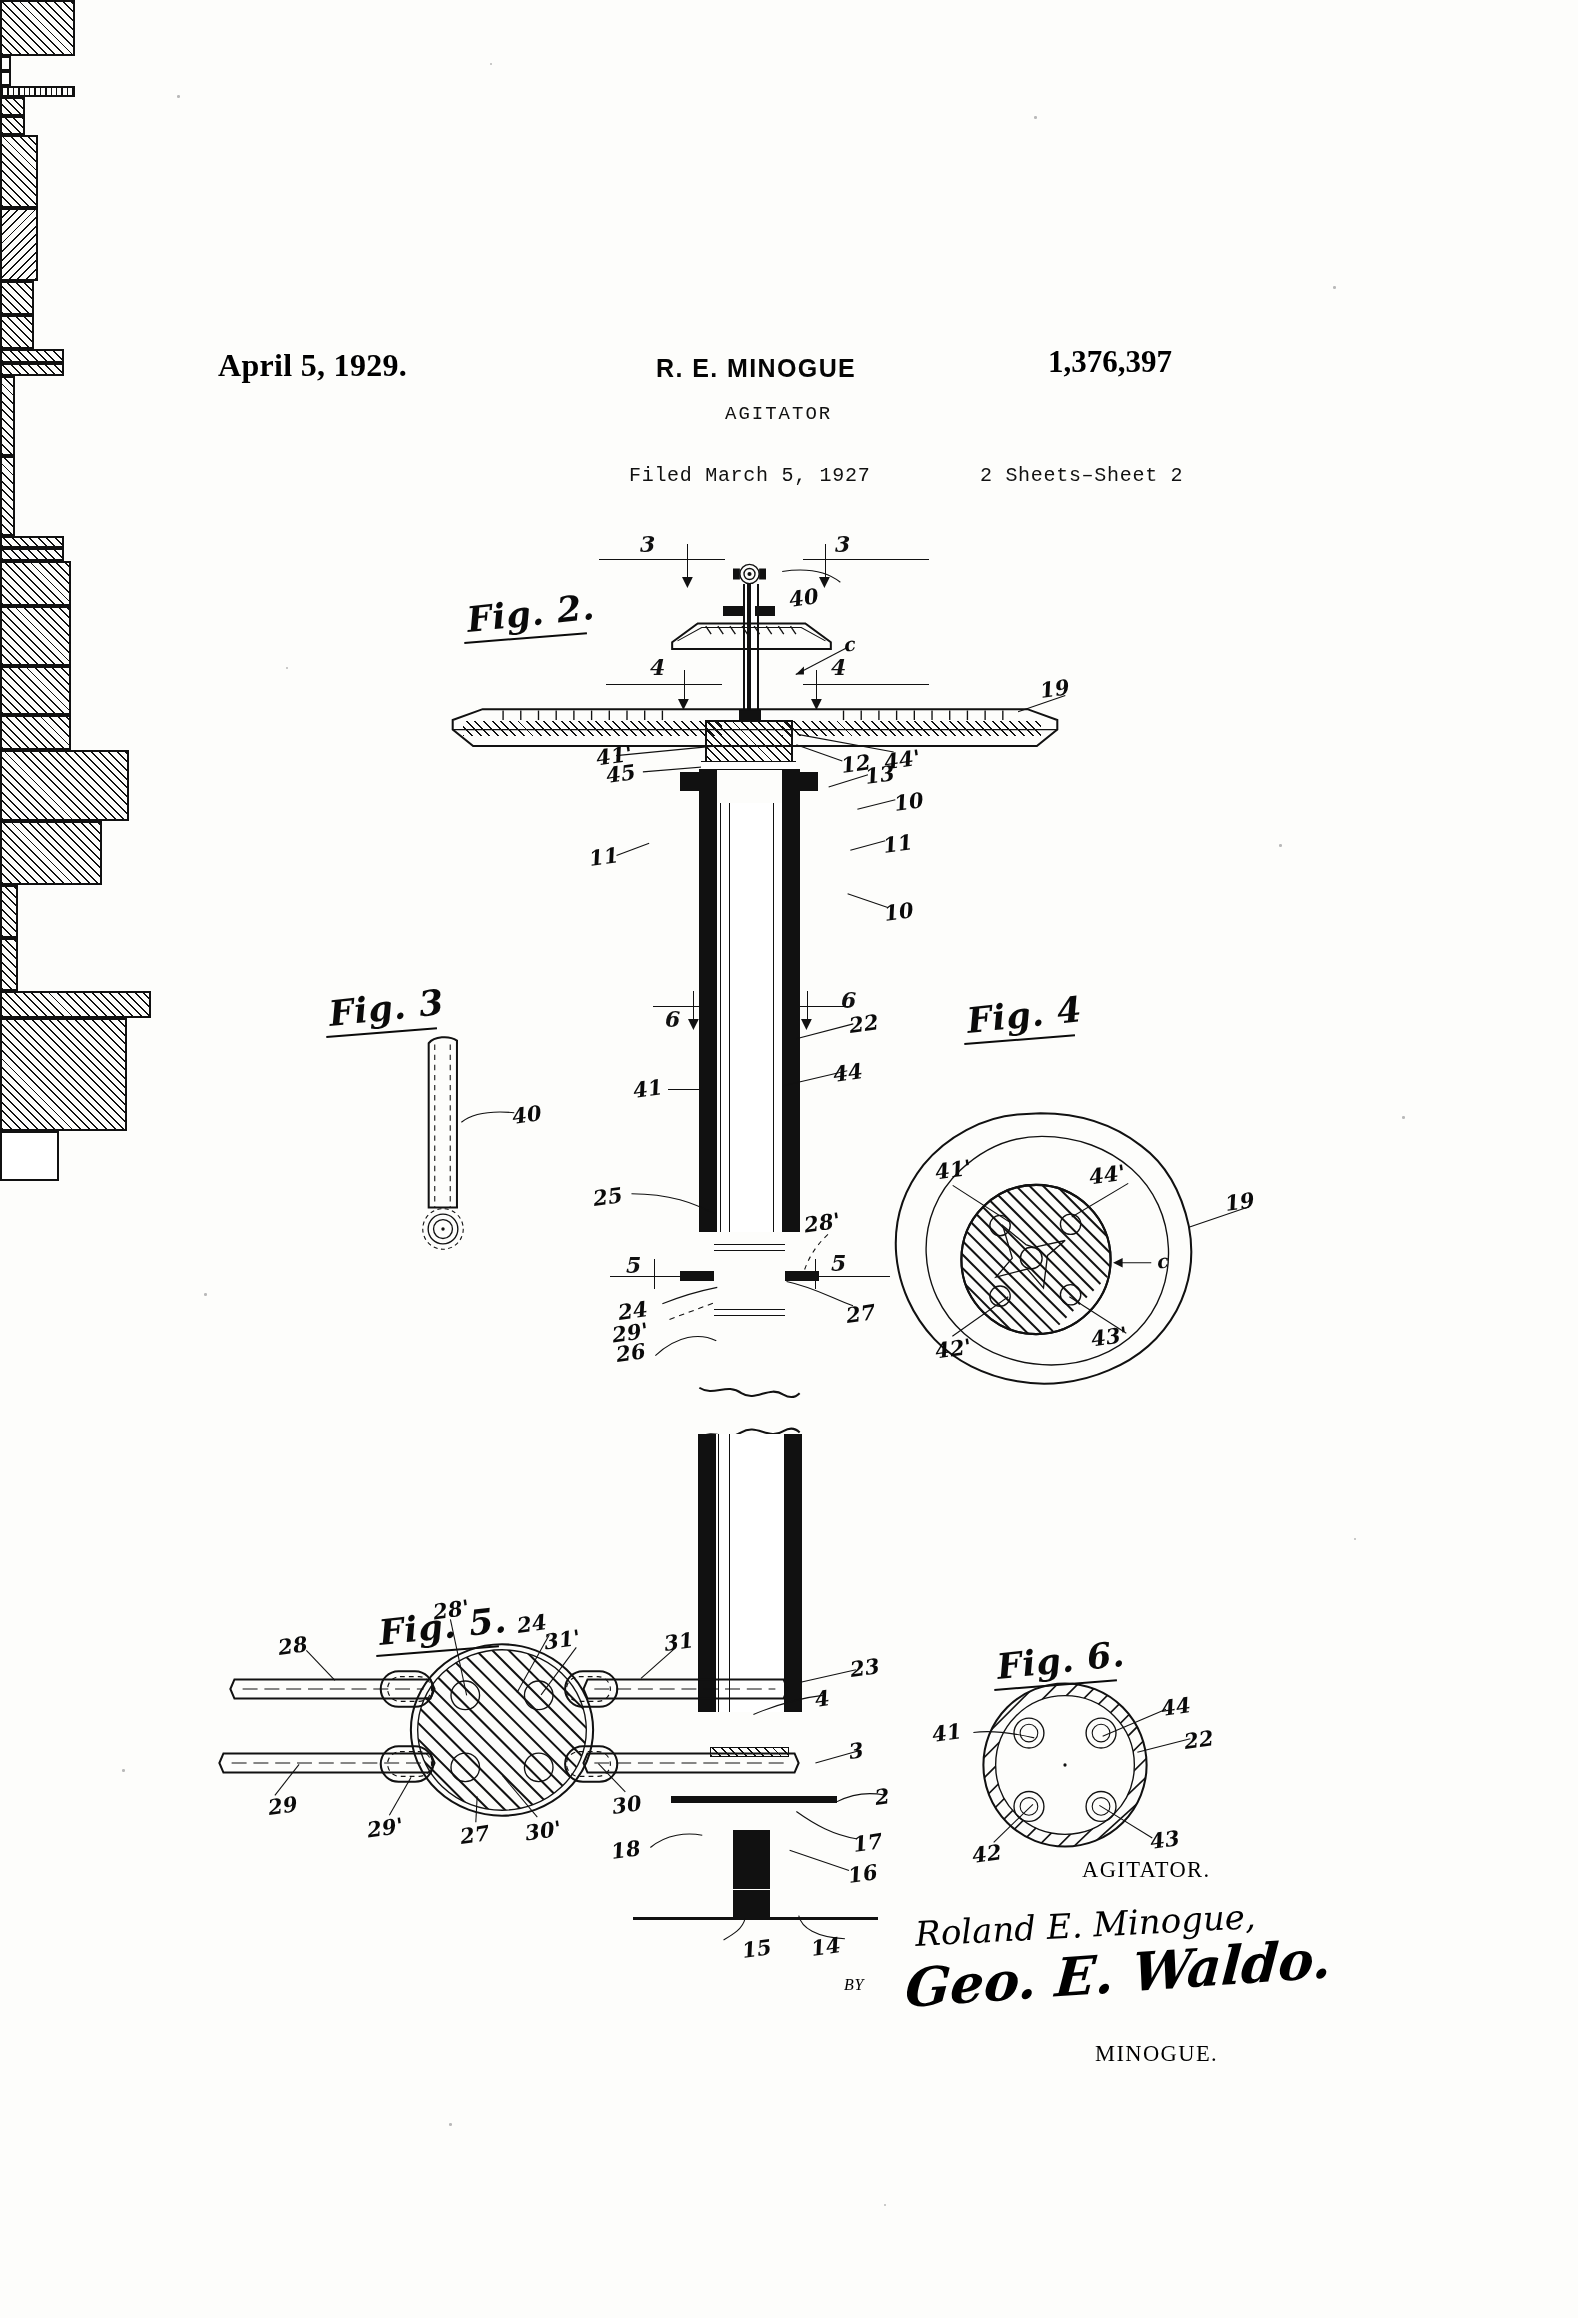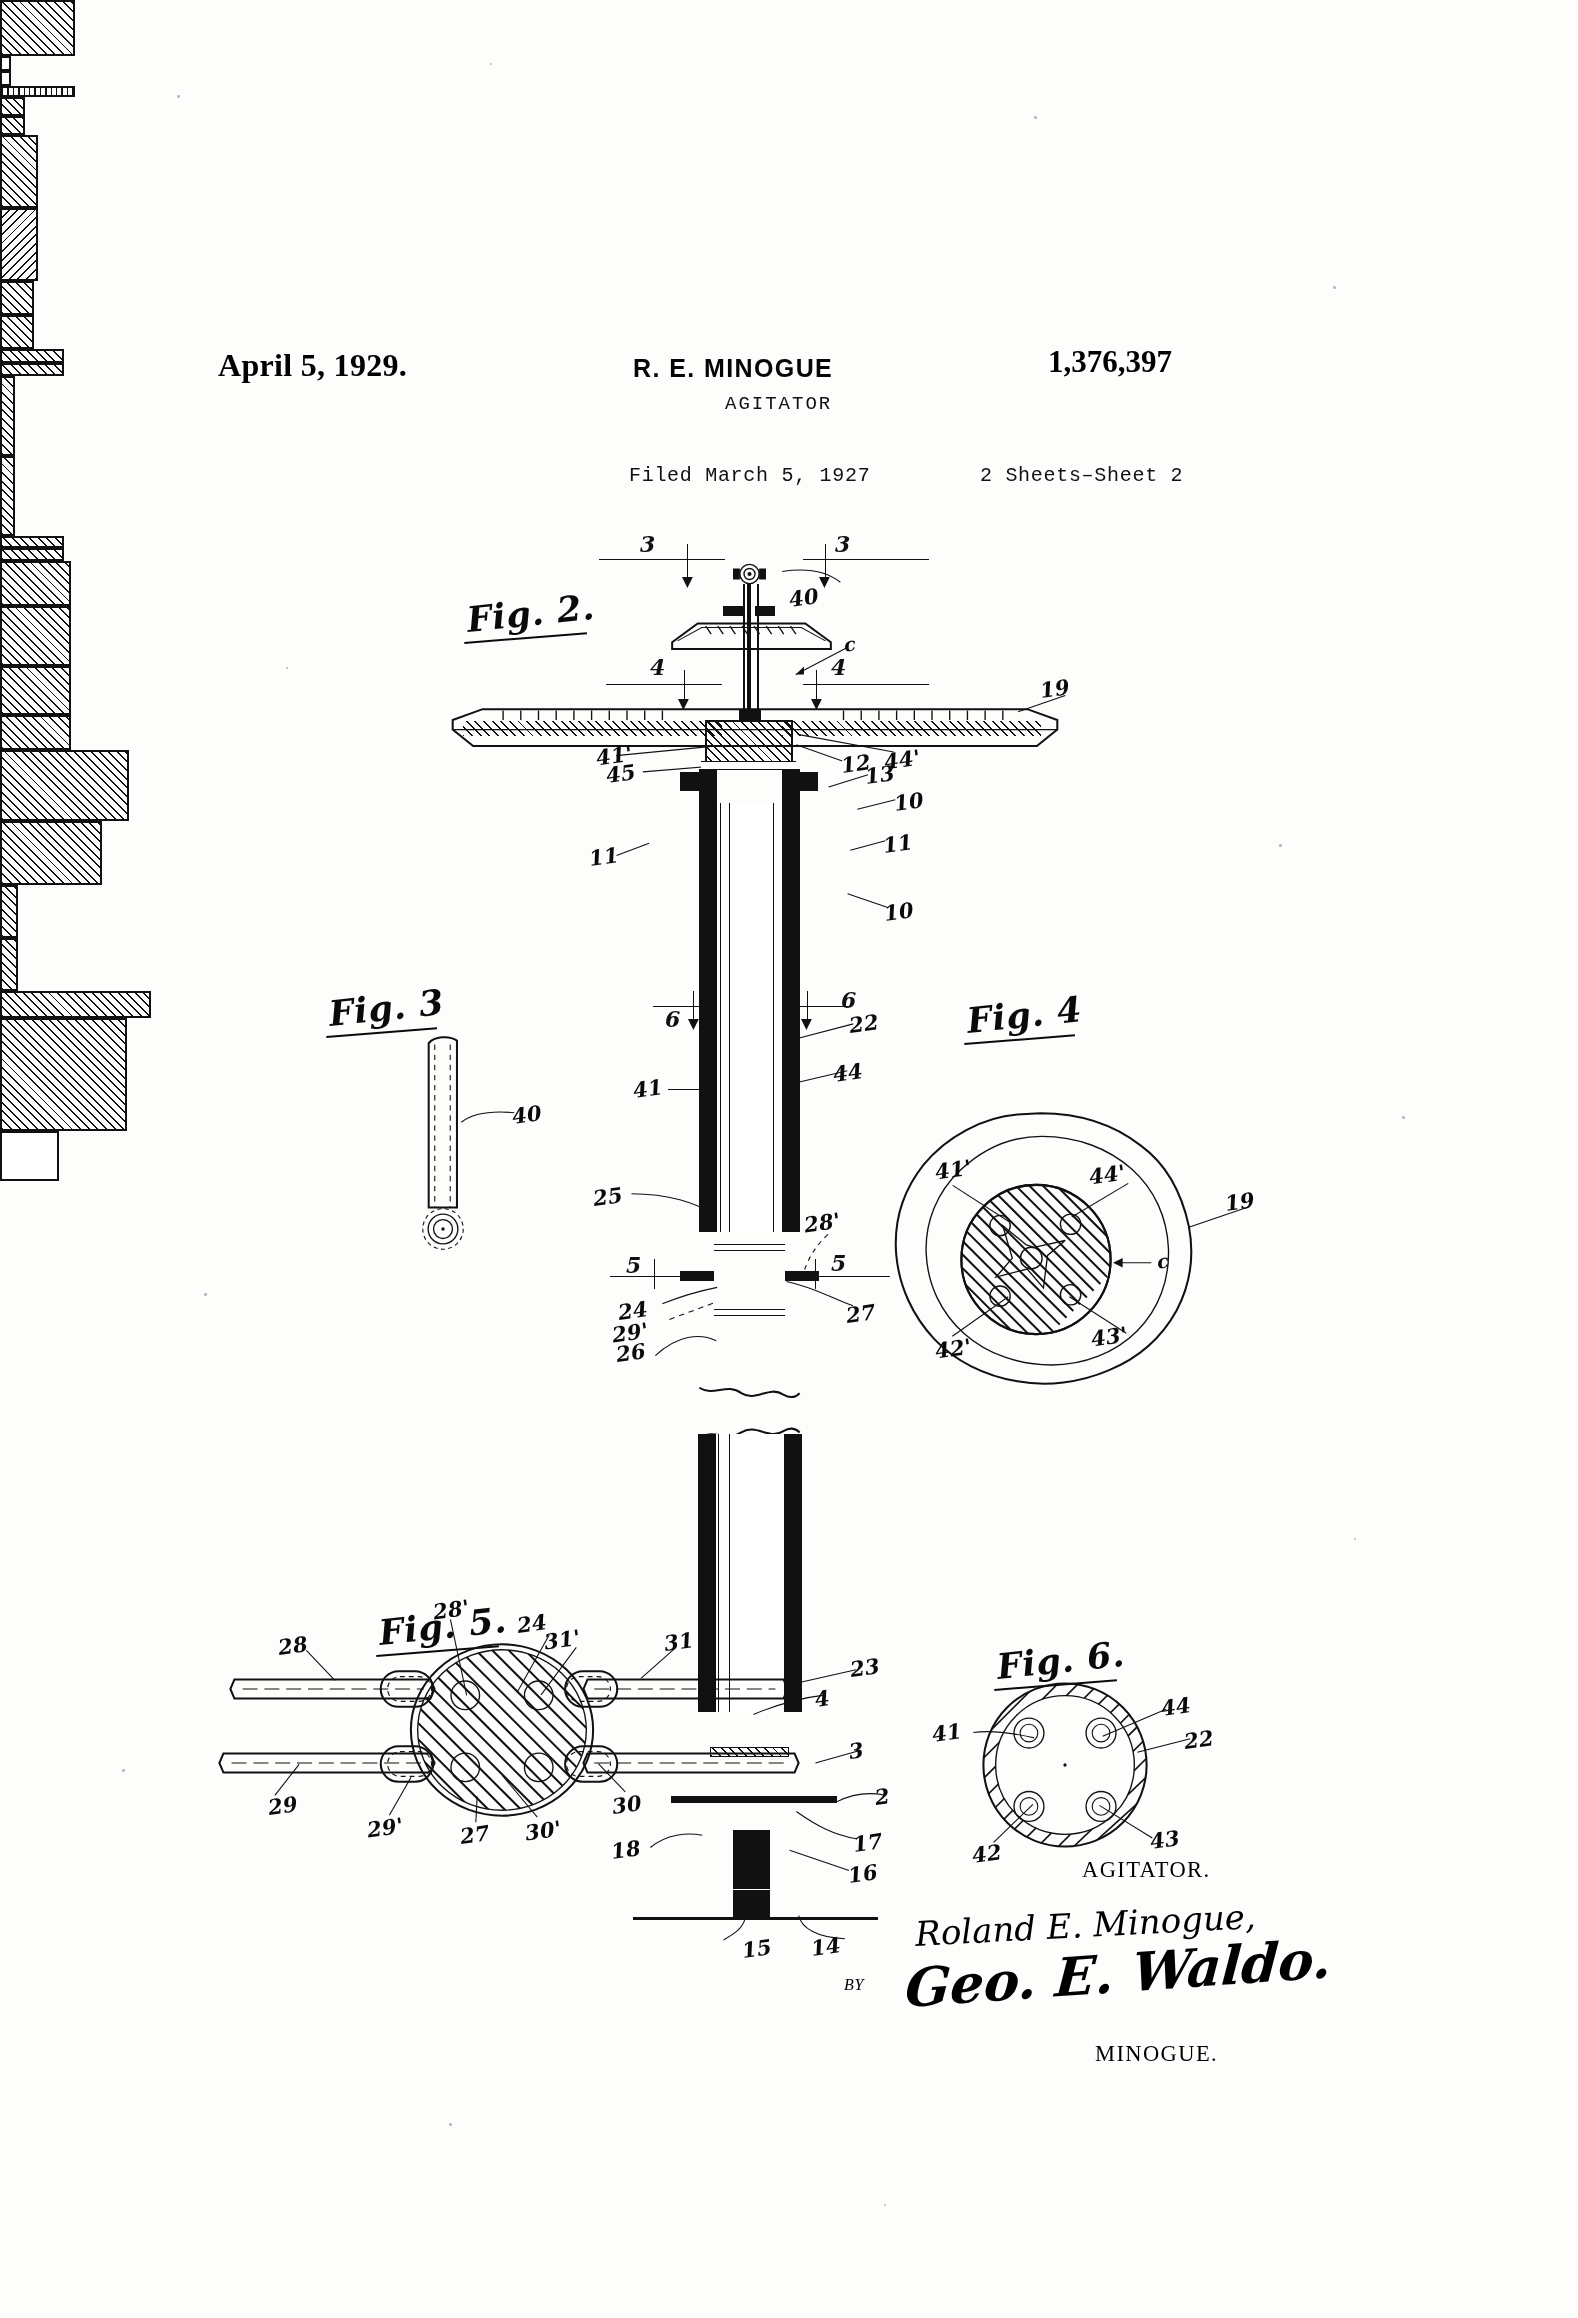--- a/index.html
+++ b/index.html
@@ -12,33 +12,33 @@
   .page{position:absolute;inset:0;}
 
   
   .hdr-date{
     position:absolute;left:218px;top:347px;
     font-family:"Liberation Serif", serif;
     font-weight:bold;font-size:32px;letter-spacing:0.3px;color:#000;
     white-space:nowrap;
   }
   .hdr-name{
-    position:absolute;left:633px;top:354px;
+    position:absolute;left:656px;top:354px;
     font-family:"Liberation Sans", sans-serif;
     font-weight:bold;font-size:25px;letter-spacing:1.4px;color:#050505;
     white-space:nowrap;
   }
   .hdr-num{
     position:absolute;left:1048px;top:344px;
     font-family:"Liberation Serif", serif;
     font-weight:bold;font-size:31px;letter-spacing:0px;color:#000;
     white-space:nowrap;
   }
   .hdr-title{
-    position:absolute;left:725px;top:393px;
+    position:absolute;left:725px;top:403px;
     font-family:"Liberation Mono", monospace;
     font-size:19px;letter-spacing:2px;color:#111;white-space:nowrap;
   }
   .hdr-filed{
     position:absolute;left:629px;top:464px;
     font-family:"Liberation Mono", monospace;
     font-size:20px;letter-spacing:0.7px;color:#111;white-space:nowrap;
   }
   .hdr-sheets{
     position:absolute;left:980px;top:464px;

